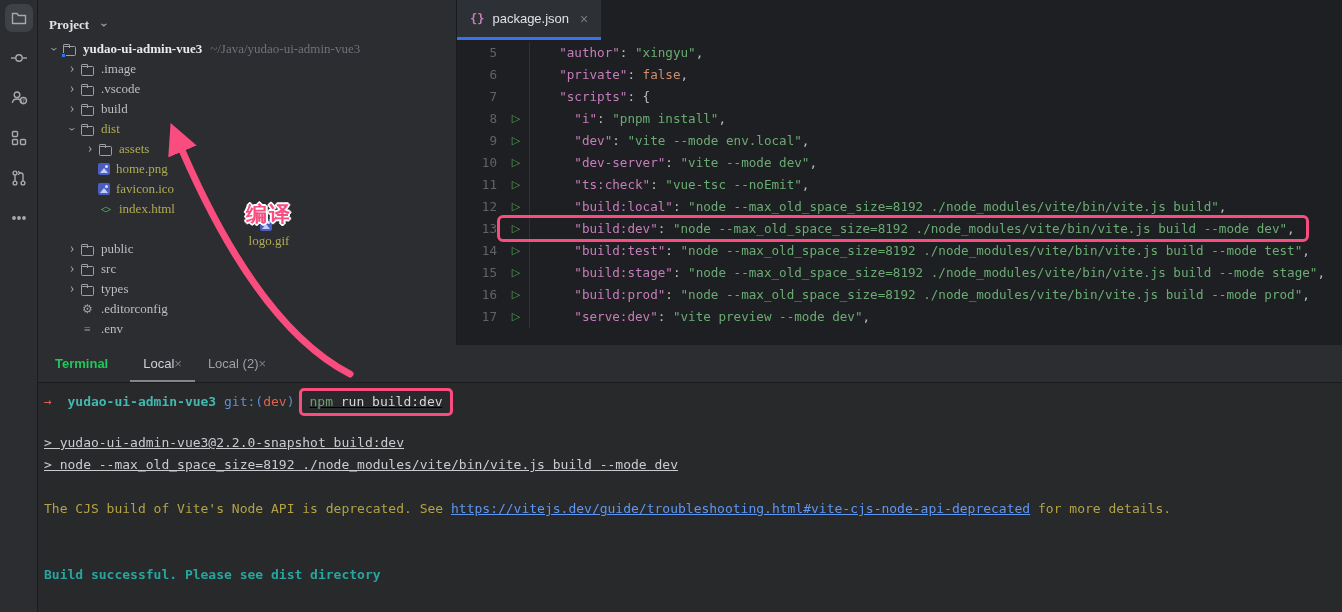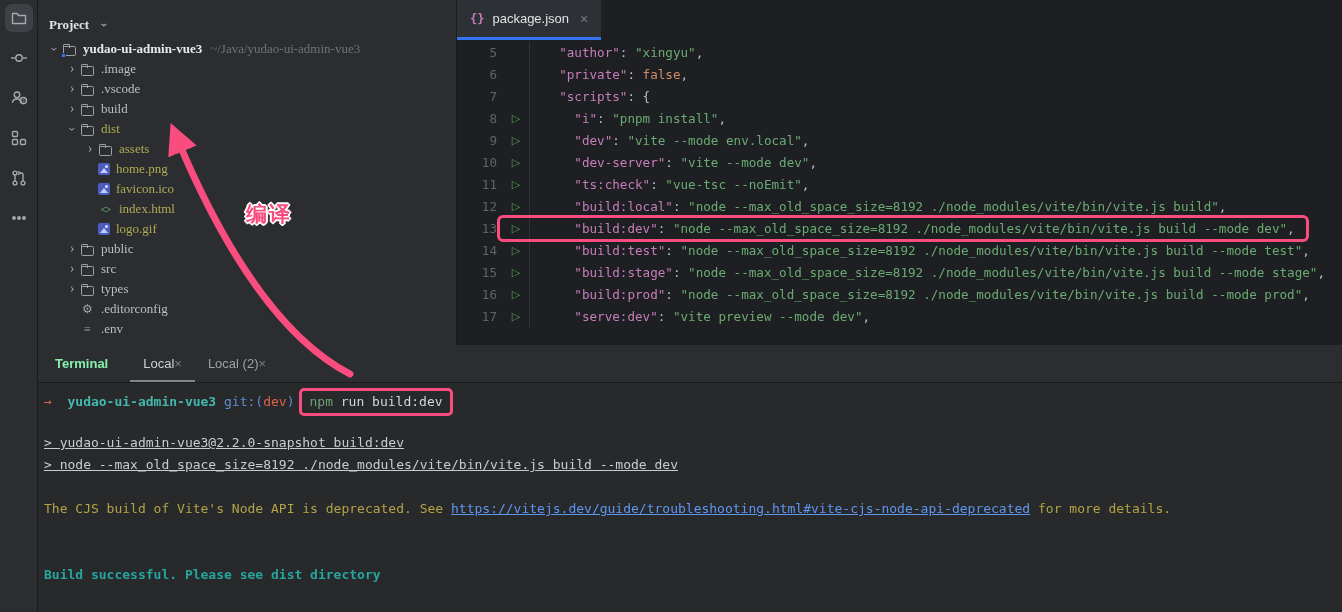--- a/index.html
+++ b/index.html
@@ -61,33 +61,33 @@
     font-family:"DejaVu Sans",sans-serif;}
   .codeseg{border-left:1px solid #303236;padding-left:14px;flex:1;min-width:0;overflow:hidden;}
   .c-k{color:#c77dbb;} .c-s{color:#6aab73;} .c-b{color:#cf8e6d;} .c-p{color:#bcbec4;}
   .hlbox{position:absolute;left:40px;top:-3px;width:812px;height:27px;border:3px solid var(--pink);
     border-radius:6px;pointer-events:none;z-index:10;}
 
   
   .terminal-panel{flex:1;display:flex;flex-direction:column;min-height:0;}
   .term-header{height:38px;flex:none;background:var(--panel);border-bottom:1px solid var(--border);
     display:flex;align-items:flex-end;padding-left:17px;}
-  .term-title{font-weight:bold;color:#86efac;font-size:13px;padding:0 22px 11px 0;text-align:center;}
+  .term-title{font-weight:bold;color:#22c55e;font-size:13px;padding:0 22px 11px 0;text-align:center;}
   .term-tab{display:flex;align-items:center;color:#9da0a6;font-size:13px;
     padding:0 13px 9px;border-bottom:2px solid transparent;}
   .term-tab.active{color:#ced0d6;border-bottom-color:#82858a;}
   .tt-close{color:#7a7e85;font-size:13px;}
   .term-body{flex:1;background:var(--term);padding:5px 0 0 6px;font-family:"DejaVu Sans Mono",monospace;
     font-size:13px;line-height:22px;overflow:hidden;}
   .tline{height:22px;white-space:pre;}
   .t-red{color:#e0614f;} .t-cyan{color:#43b8ae;font-weight:bold;} .t-blue{color:#5d8fd0;}
   .t-green{color:#6ea171;} .t-white{color:#d4d6dc;} .t-gray{color:#c9cbd0;text-decoration:underline;}
   .t-yellow{color:#b3a345;} .t-link{color:#5f96f2;text-decoration:underline;}
   .t-purple{color:#9d82d8;} .t-teal{color:#27a59f;font-weight:bold;} .t-tealbr{color:#27a59f;}
-  .cmdbox{display:inline-block;border:3px solid var(--pink);border-radius:5px;padding:0 7px;margin-left:5px;}
+  .cmdbox{display:inline-block;border:3px solid var(--pink);border-radius:5px;padding:0 7px;margin-left:5px;text-decoration:underline;}
   .pbar{display:inline-block;width:316px;height:13px;vertical-align:-1px;border-radius:1px;
     background:repeating-linear-gradient(90deg,#17a89f 0 9px,#0b6f68 9px 11px);}
 
   
   .overlay{position:absolute;inset:0;width:1342px;height:612px;pointer-events:none;z-index:40;}
   .anno-label{position:absolute;z-index:41;font-size:21px;font-weight:bold;color:var(--pink);
     letter-spacing:2px;font-family:"DejaVu Sans",sans-serif;pointer-events:none;
     text-shadow:-2px 0 0 #fff,2px 0 0 #fff,0 -2px 0 #fff,0 2px 0 #fff,
                 -1px -1px 0 #fff,1px 1px 0 #fff,-1px 1px 0 #fff,1px -1px 0 #fff;}
 </style>
@@ -193,21 +193,21 @@
             <div class="trow gen" style="padding-left: 44px;">
               <span class="chev"></span>
               <span class="ficon image"></span>
               <span class="tlabel">favicon.ico</span>
             </div>
             <div class="trow gen" style="padding-left: 44px;">
               <span class="chev"></span>
               <span class="ficon html">&lt;&gt;</span>
               <span class="tlabel">index.html</span>
             </div>
-            <div class="trow gen" style="padding-left: 44px;">
+            <div class="trow gen" style="padding-left: 44px; flex-direction: column;">
               <span class="chev"></span>
               <span class="ficon image"></span>
               <span class="tlabel">logo.gif</span>
             </div>
             <div class="trow" style="padding-left: 26px;">
               <span class="chev">›</span>
               <span class="ficon folder"></span>
               <span class="tlabel">public</span>
             </div>
             <div class="trow" style="padding-left: 26px;">

